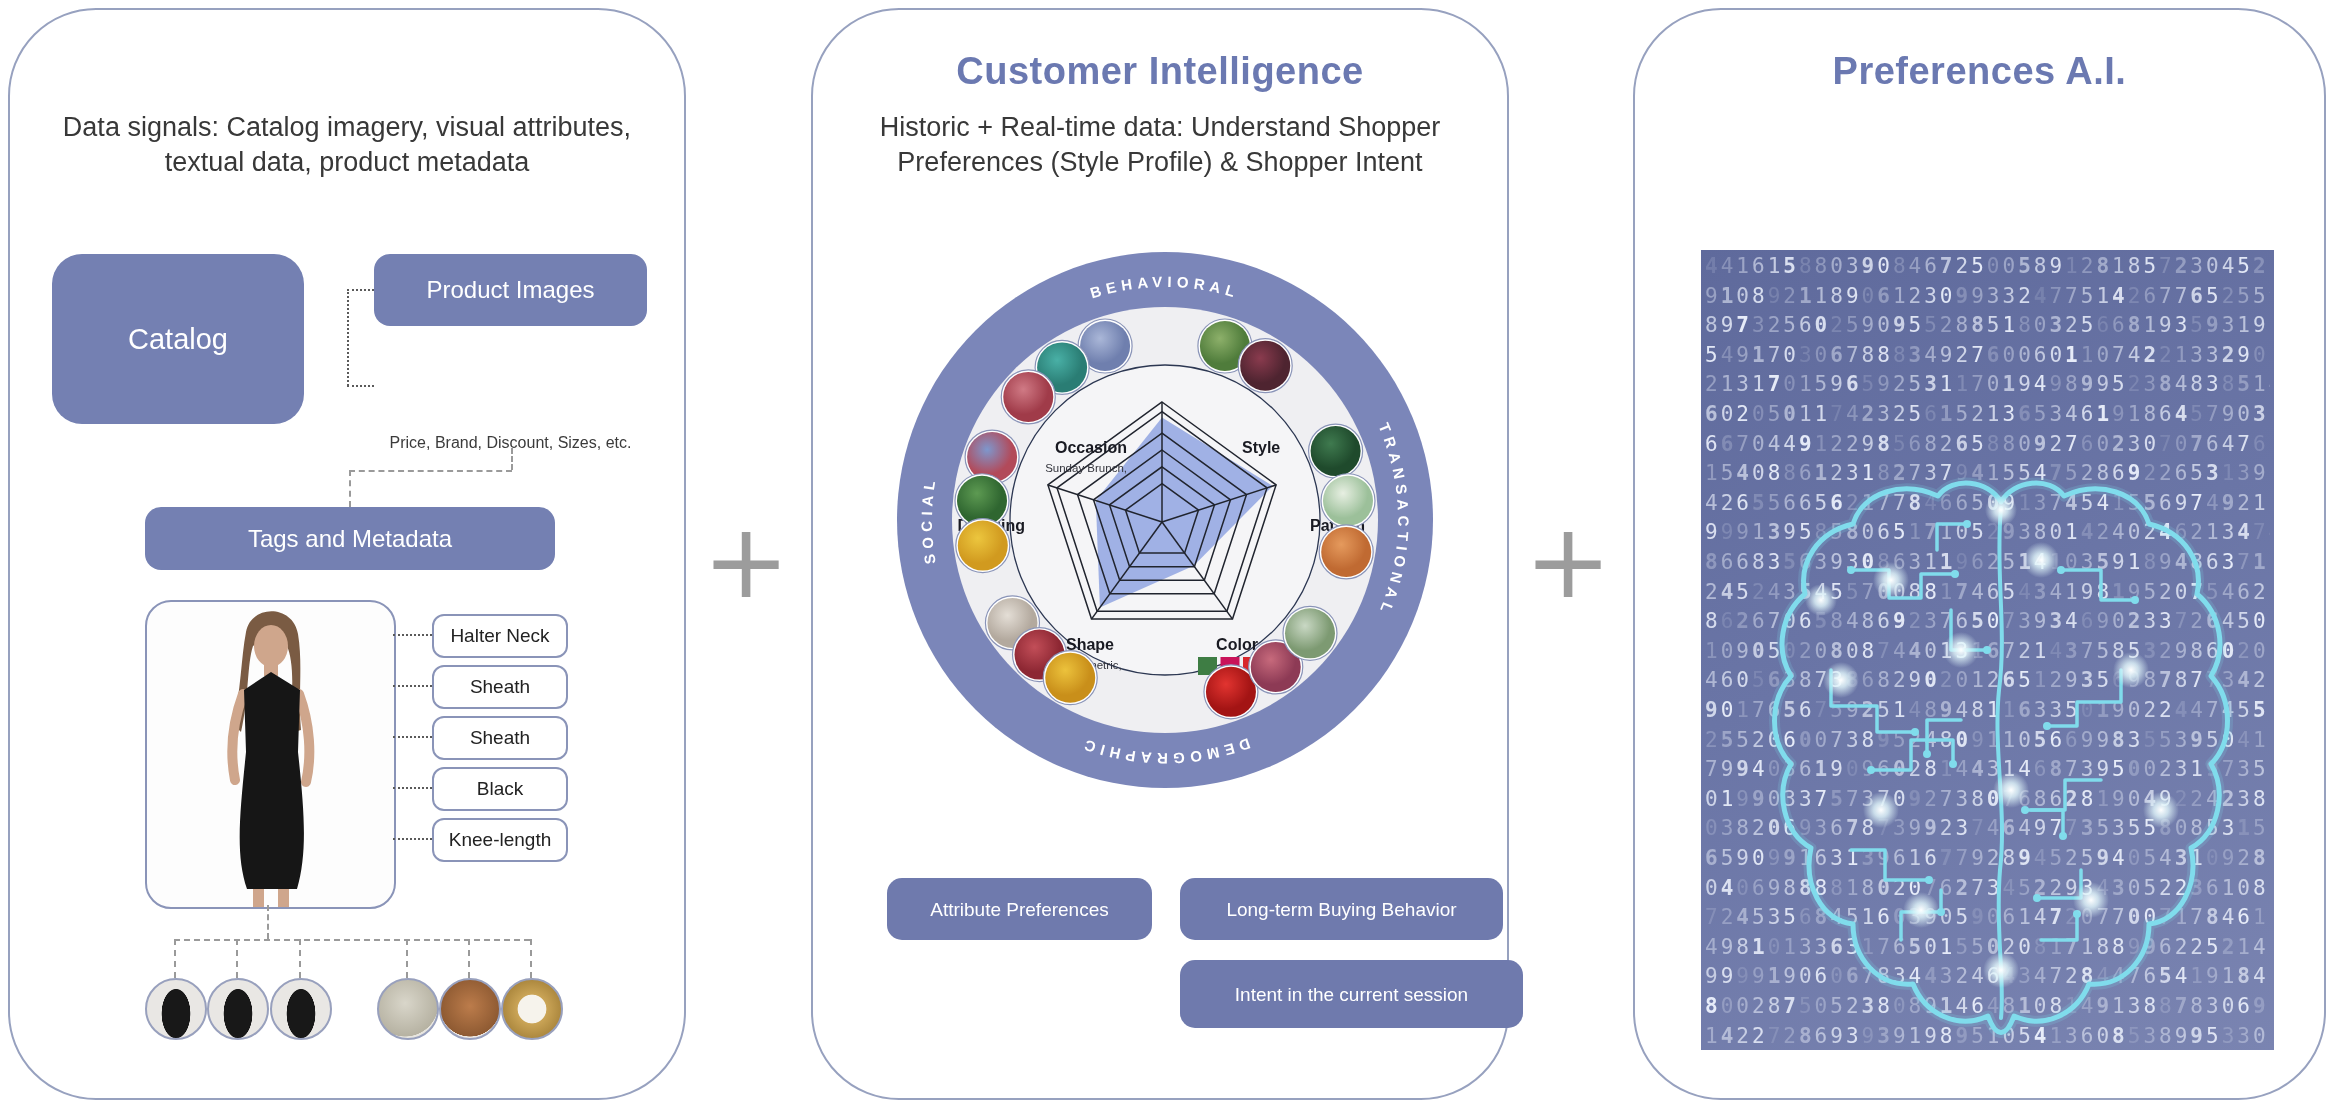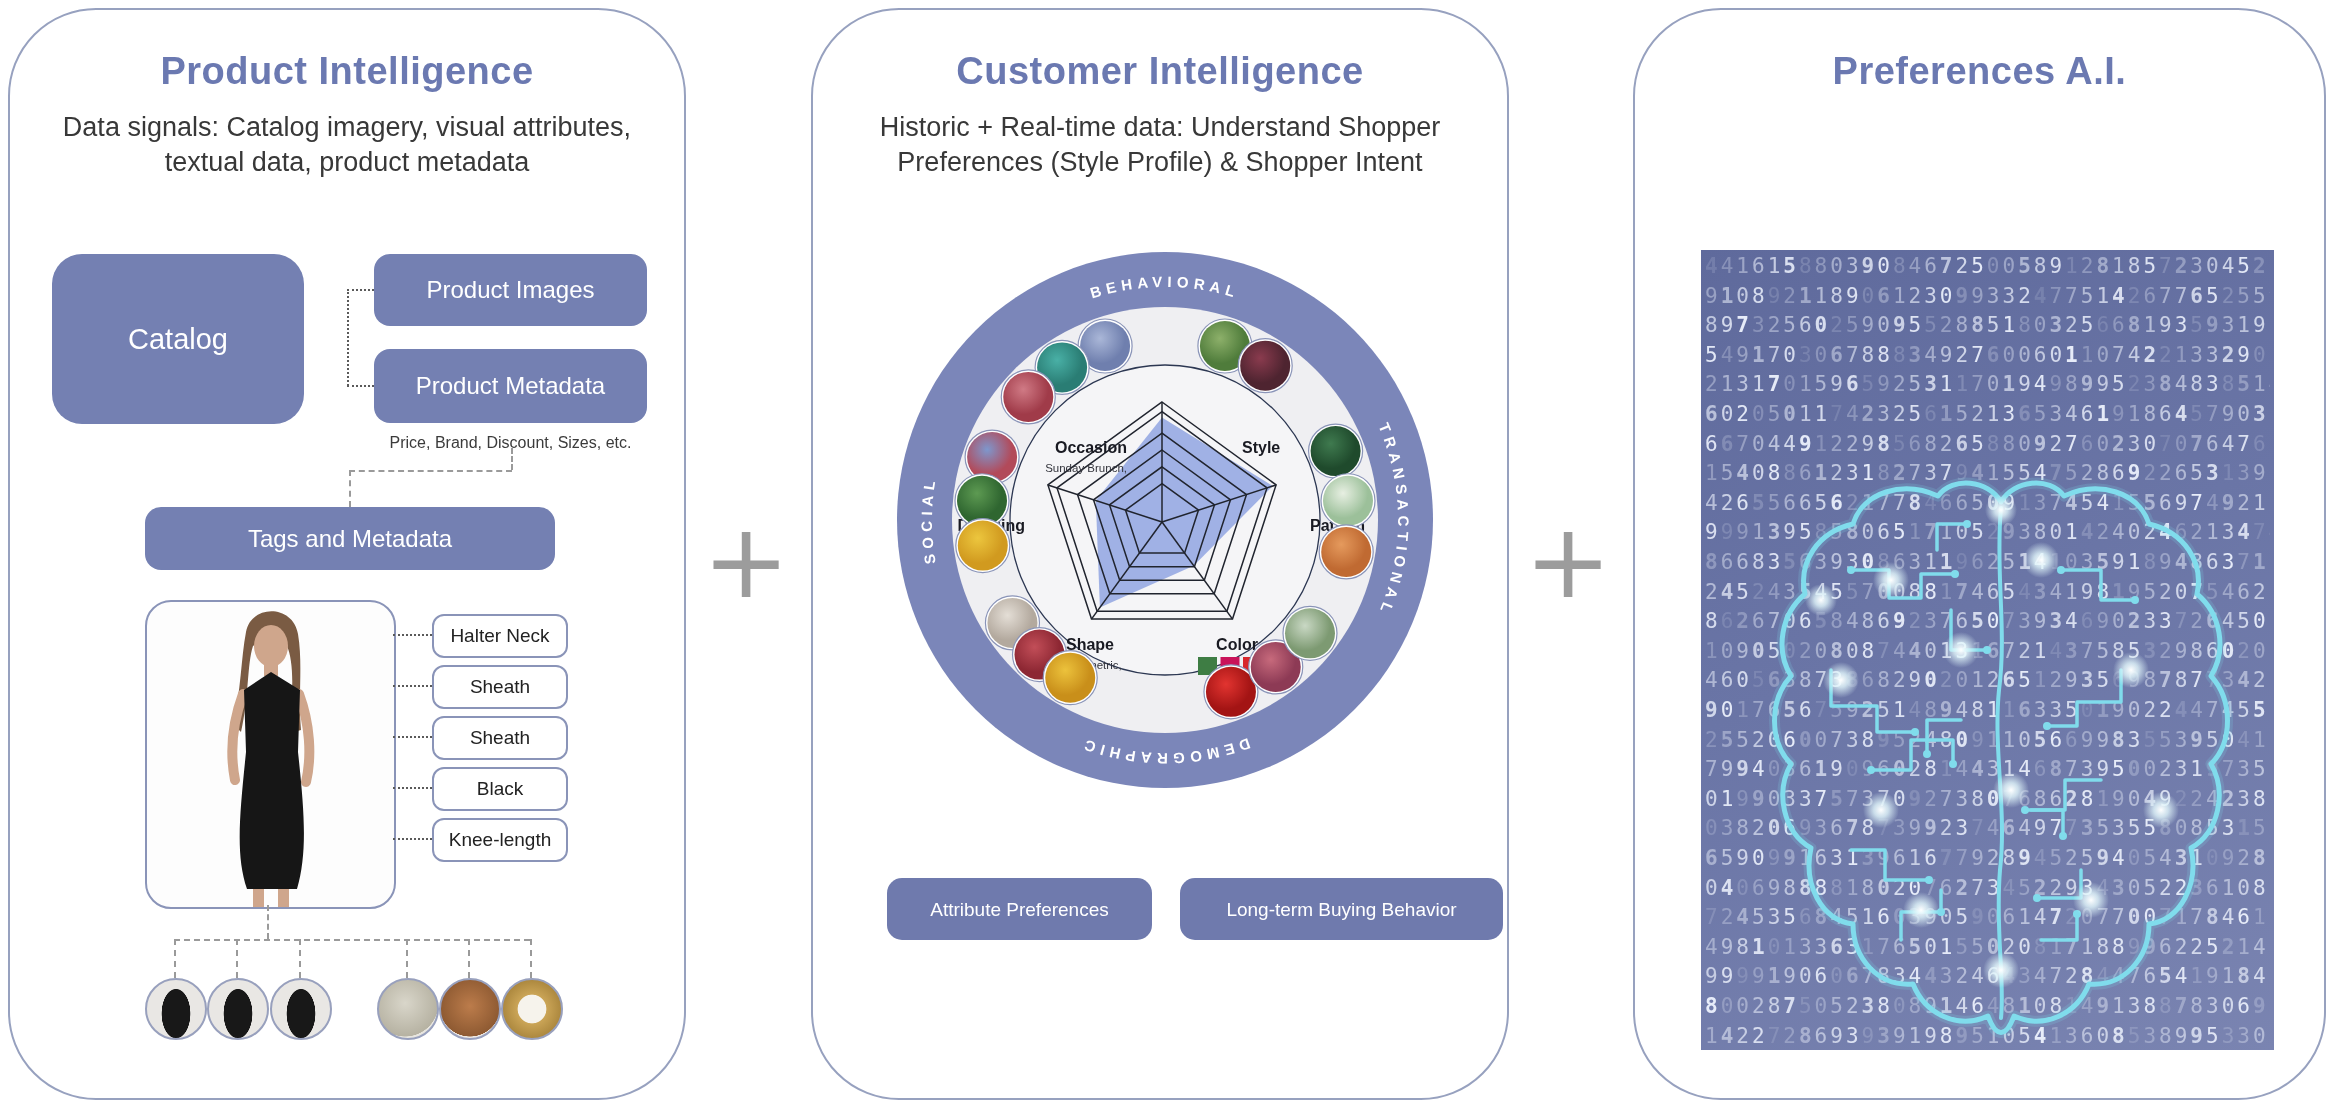--- a/index.html
+++ b/index.html
@@ -59,31 +59,27 @@
         font-family:"DejaVu Sans Mono",monospace;font-size:21px;letter-spacing:3px;
         color:#e7ecf9;line-height:29px;}
   #brain-svg{position:absolute;left:0;top:0;}
 </style>
 </head>
 <body>
 
 <div class="canvas">
 
   <div class="card" id="card-product">
-    <div class="card-title">Product Intelligence</div>
     <div class="card-sub" style="width:600px;">Data signals: Catalog imagery, visual attributes, textual data, product metadata</div>
 
     <div class="bluebox" id="catalog-box">
       <span>Catalog</span>
     </div>
     <div class="bluebox" id="images-box">
       <span>Product Images</span>
-    </div>
-    <div class="bluebox" id="metadata-box">
-      <span>Product Metadata</span>
     </div>
     <div id="metadata-caption">Price, Brand, Discount, Sizes, etc.</div>
 
     <div class="dotH" style="left:337px;top:279px;width:27px;"></div>
     <div class="dotV" style="left:337px;top:279px;height:97px;"></div>
     <div class="dotH" style="left:337px;top:375px;width:27px;"></div>
 
     <div class="dashV" style="left:501px;top:438px;height:22px;"></div>
     <div class="dashH" style="left:339px;top:460px;width:163px;"></div>
     <div class="dashV" style="left:339px;top:460px;height:37px;"></div>
@@ -280,20 +276,23 @@
         <circle cx="424.99397866363677" cy="393.2817114599212" r="27" fill="#ffffff" stroke="#8a94b8" stroke-width="1.2"></circle>
         <circle cx="424.99397866363677" cy="393.2817114599212" r="25" fill="url(#thGrad16)"></circle>
       </svg>
 
     <div class="btn" id="btn-attr">
       <span>Attribute Preferences</span>
     </div>
     <div class="btn" id="btn-long" style="padding:0 30px;">
       <span>Long-term Buying Behavior</span>
     </div>
+    <div class="btn" id="btn-intent" style="padding:0 40px;">
+      <span>Intent in the current session</span>
+    </div>
   </div>
 
   <div class="plus" style="left:1518px;">+</div>
 
   <div class="card" id="card-ai">
     <div class="card-title">Preferences A.I.</div>
 
     <div id="brain-img">
       <div id="digit-layer">
           <div class="digit-row" style="top: 2px;"><span style="opacity: 0.15; font-weight: bold;">4</span><span style="opacity: 0.3;">4</span><span style="opacity: 0.45;">1</span><span style="opacity: 0.6;">6</span><span style="opacity: 0.75;">1</span><span style="opacity: 0.9; font-weight: bold;">5</span><span style="opacity: 0.19;">8</span><span style="opacity: 0.34;">8</span><span style="opacity: 0.5;">0</span><span style="opacity: 0.65;">3</span><span style="opacity: 0.8; font-weight: bold;">9</span><span style="opacity: 0.95;">0</span><span style="opacity: 0.24;">8</span><span style="opacity: 0.39;">4</span><span style="opacity: 0.54;">6</span><span style="opacity: 0.69; font-weight: bold;">7</span><span style="opacity: 0.84;">2</span><span style="opacity: 0.99;">5</span><span style="opacity: 0.28;">0</span><span style="opacity: 0.43;">0</span><span style="opacity: 0.58; font-weight: bold;">5</span><span style="opacity: 0.73;">8</span><span style="opacity: 0.88;">9</span><span style="opacity: 0.18;">1</span><span style="opacity: 0.33;">2</span><span style="opacity: 0.48; font-weight: bold;">8</span><span style="opacity: 0.63;">1</span><span style="opacity: 0.78;">8</span><span style="opacity: 0.93;">5</span><span style="opacity: 0.22;">7</span><span style="opacity: 0.37; font-weight: bold;">2</span><span style="opacity: 0.52;">3</span><span style="opacity: 0.67;">0</span><span style="opacity: 0.82;">4</span><span style="opacity: 0.97;">5</span><span style="opacity: 0.27; font-weight: bold;">2</span><span style="opacity: 0.42;">6</span></div>

